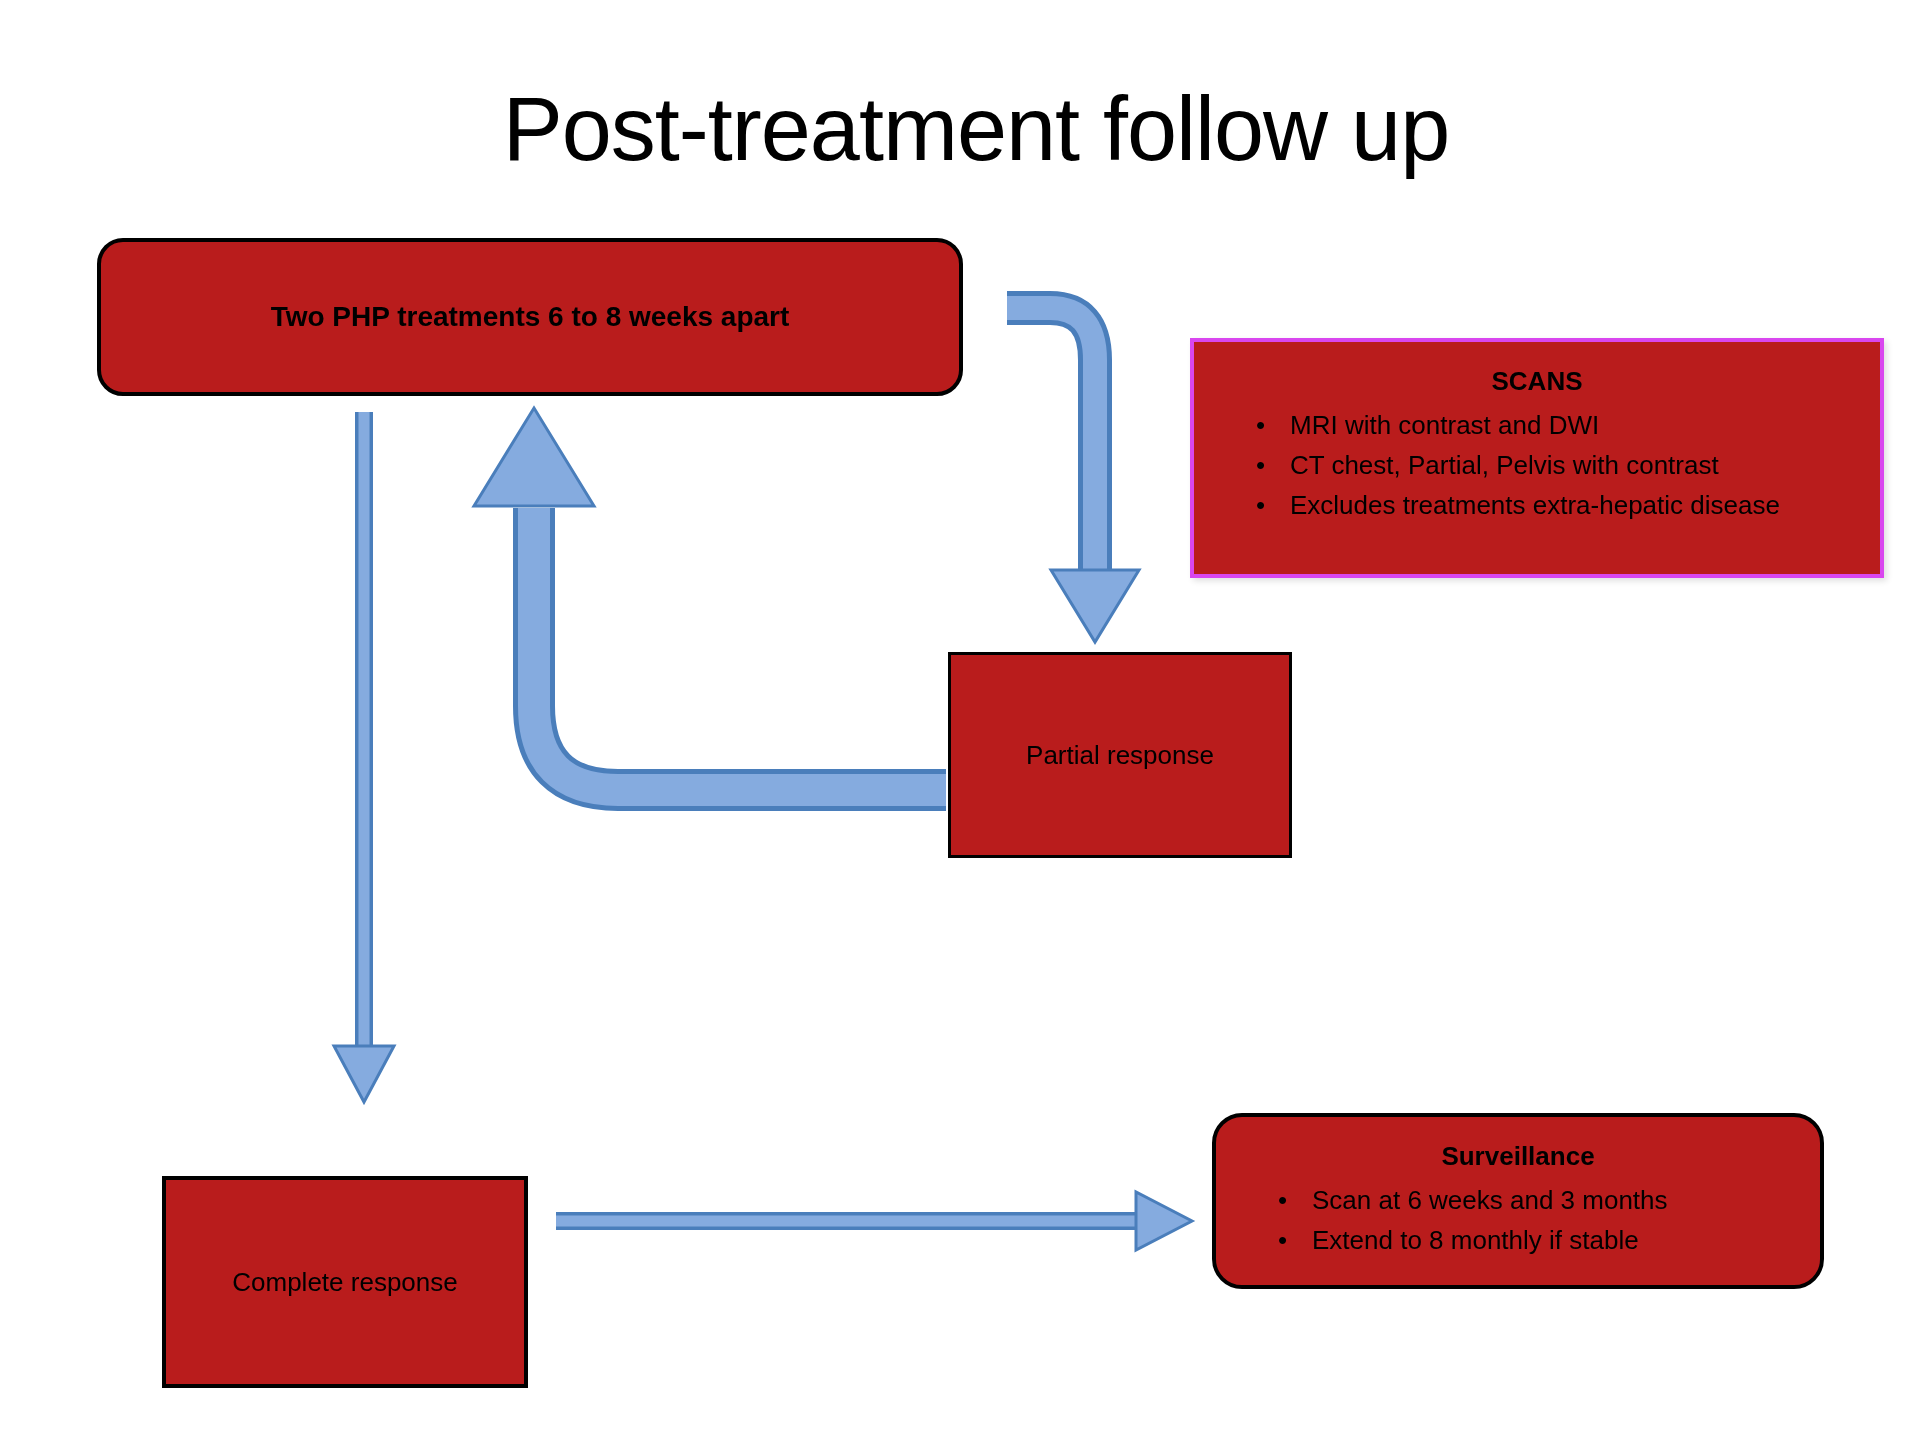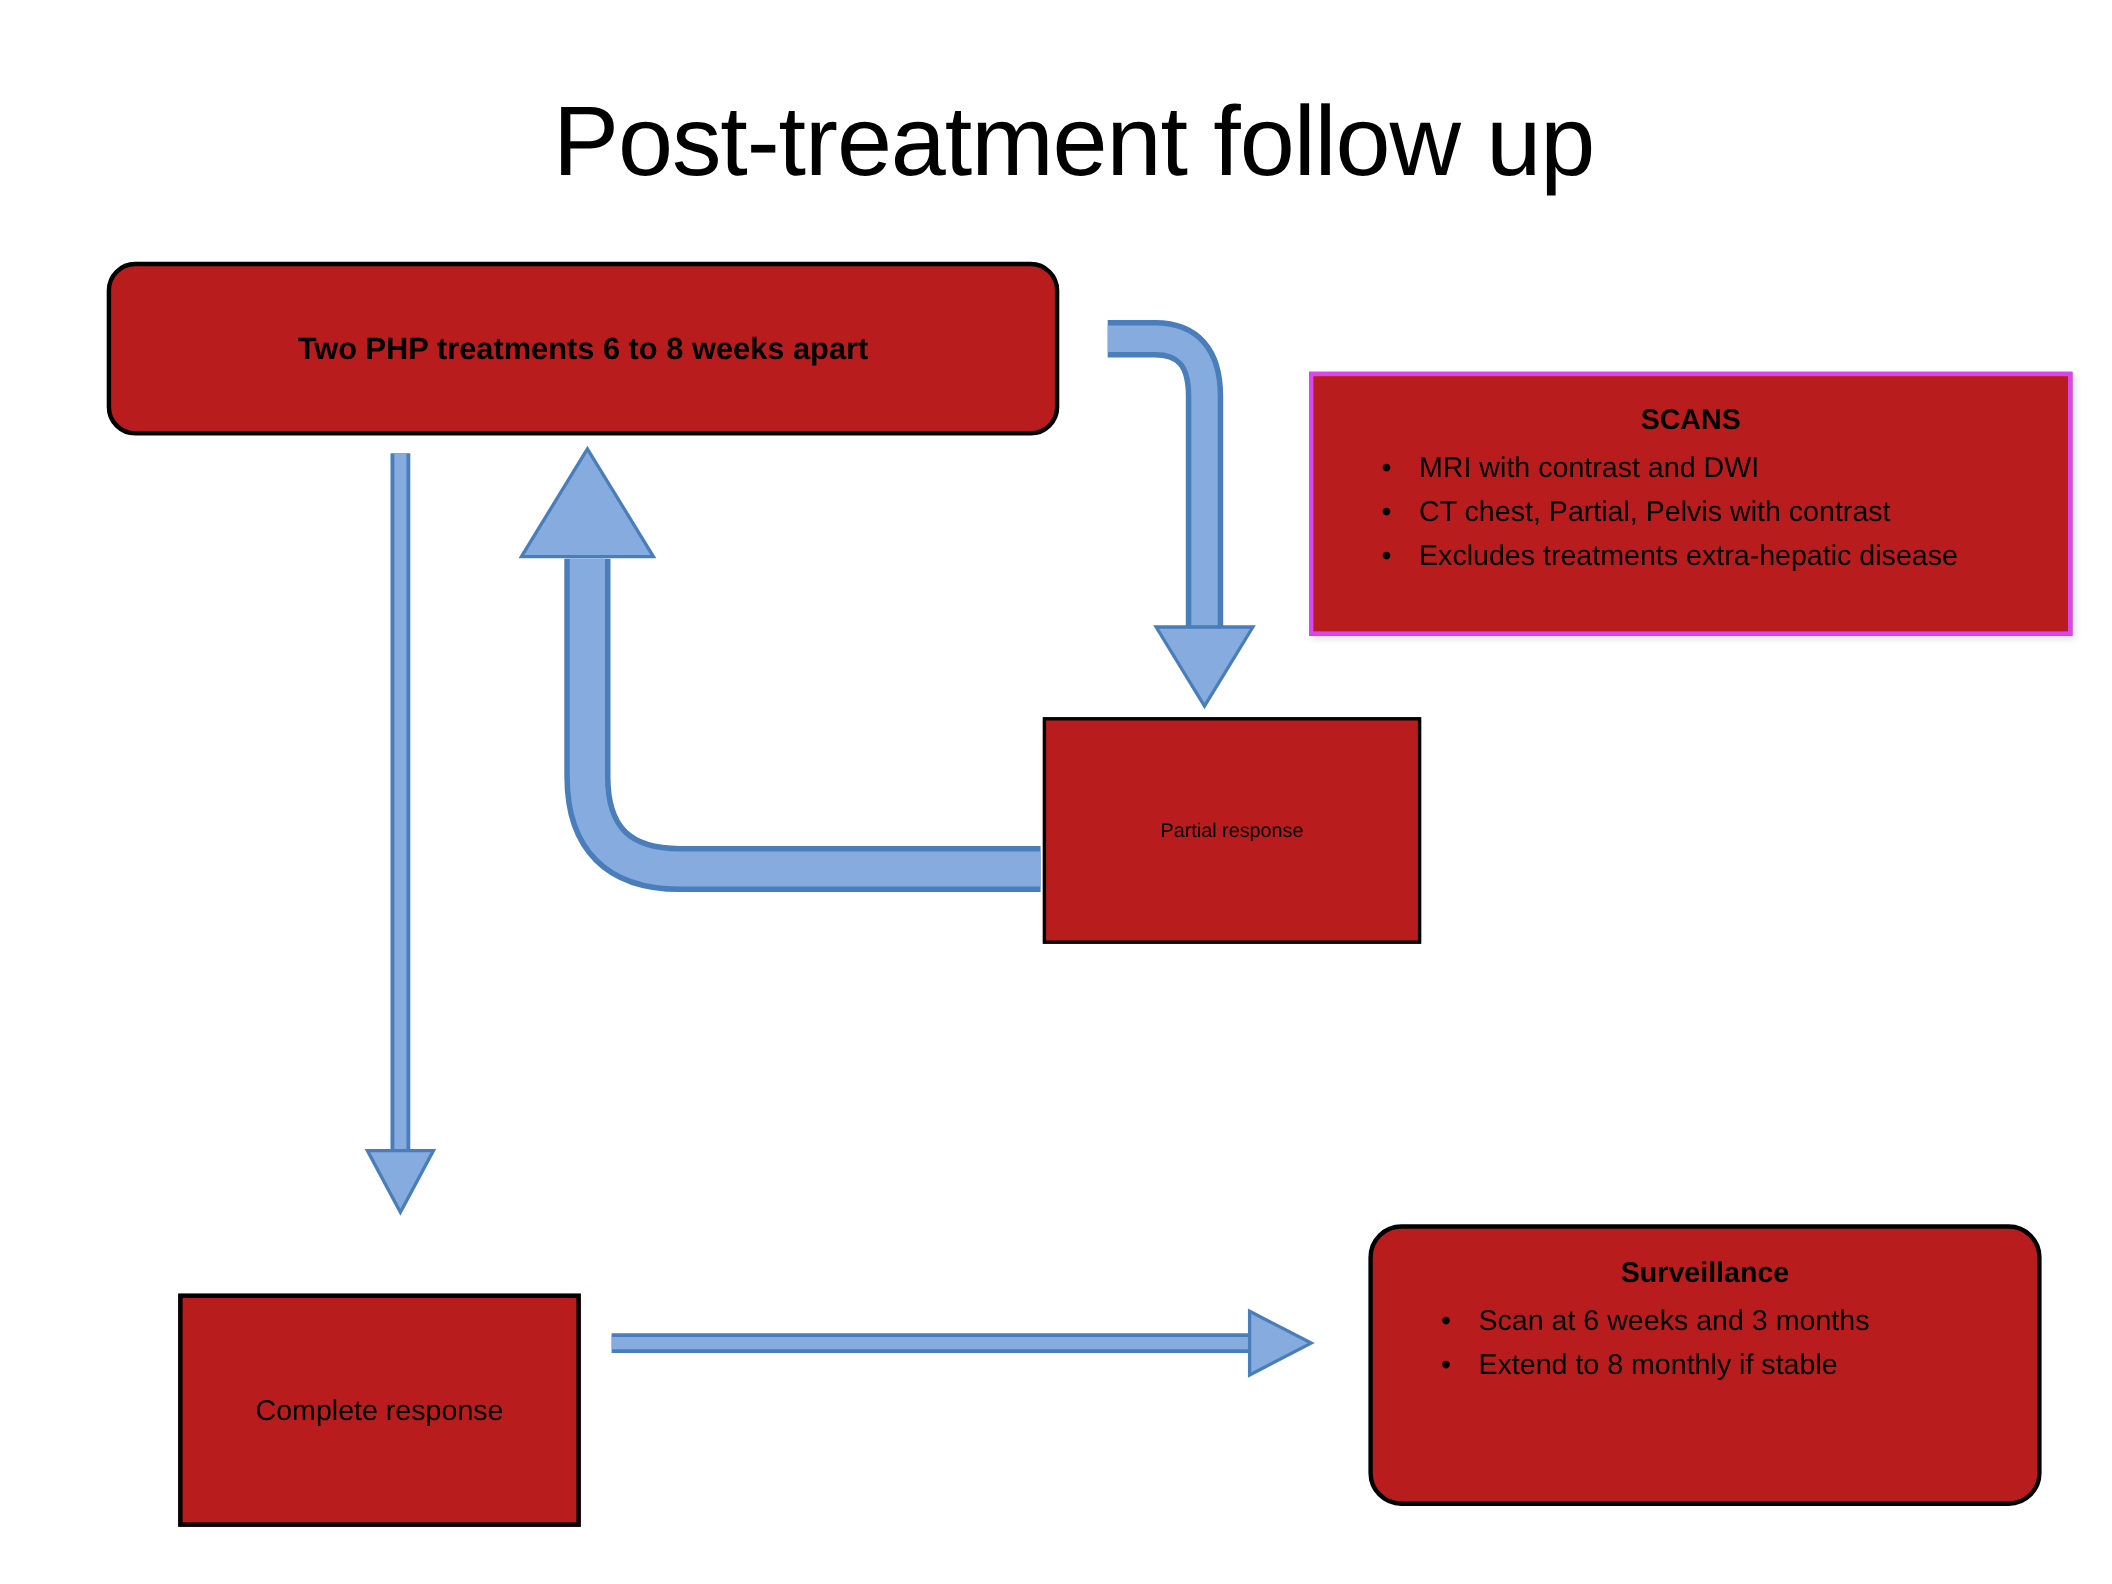--- a/index.html
+++ b/index.html
@@ -42,34 +42,33 @@
   .node-scans {
     left: 1190px; top: 338px; width: 694px; height: 240px;
     border: 4px solid #d946ef;
     padding: 24px 18px 0 18px;
     box-shadow: 3px 3px 6px rgba(0,0,0,0.12);
   }
   .node-partial {
     left: 948px; top: 652px; width: 344px; height: 206px;
     border: 3px solid #000000;
     display: flex; align-items: center; justify-content: center;
-    font-size: 18px;
+    font-size: 26px;
   }
   .node-complete {
     left: 162px; top: 1176px; width: 366px; height: 212px;
     border: 4px solid #000000;
     display: flex; align-items: center; justify-content: center;
     font-size: 26px;
   }
   .node-surveillance {
-    left: 1212px; top: 1113px; width: 612px; height: 256px;
+    left: 1212px; top: 1113px; width: 612px; height: 176px;
     border: 4px solid #000000;
     border-radius: 30px;
     padding: 24px 18px 0 18px;
-    margin-left: 32px;
   }
   .box-title {
     text-align: center;
     font-weight: bold;
     font-size: 26px;
     margin: 0 0 8px 0;
   }
   ul.bullets {
     list-style: none;
     margin: 0;

